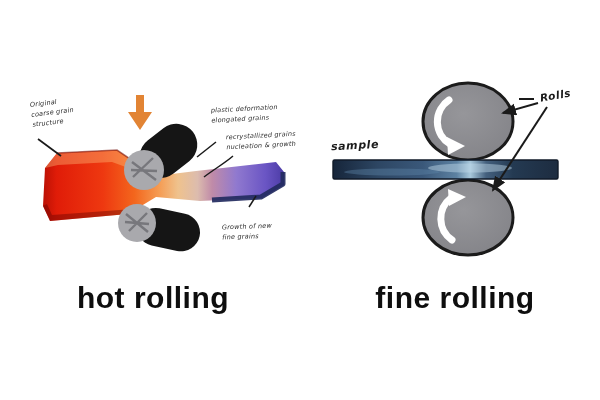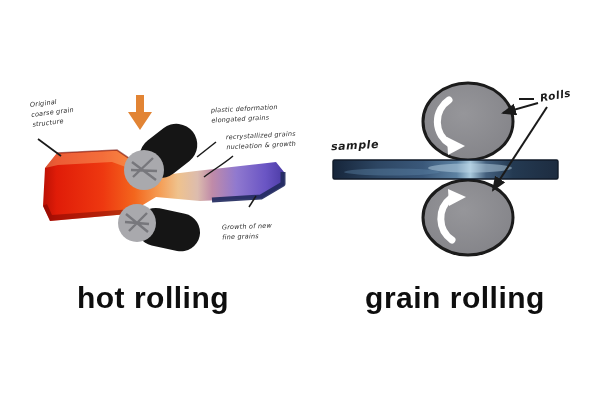--- a/index.html
+++ b/index.html
@@ -146,14 +146,14 @@
 nucleation &amp; growth</div>
 
   <div class="tiny-label r-2" style="left:222px; top:221px; width:80px;">Growth of new
 fine grains</div>
 
   <div class="hand-label r-3" style="left:331px; top:140px;">sample</div>
 
   <div class="hand-label r-10" style="left:540px; top:90px; font-size:10.5px;">Rolls</div>
 
   <div class="caption hot">hot rolling</div>
-  <div class="caption cold">grain rolling</div>
+  <div class="caption cold">fine rolling</div>
 </div>
 
 </body></html>

